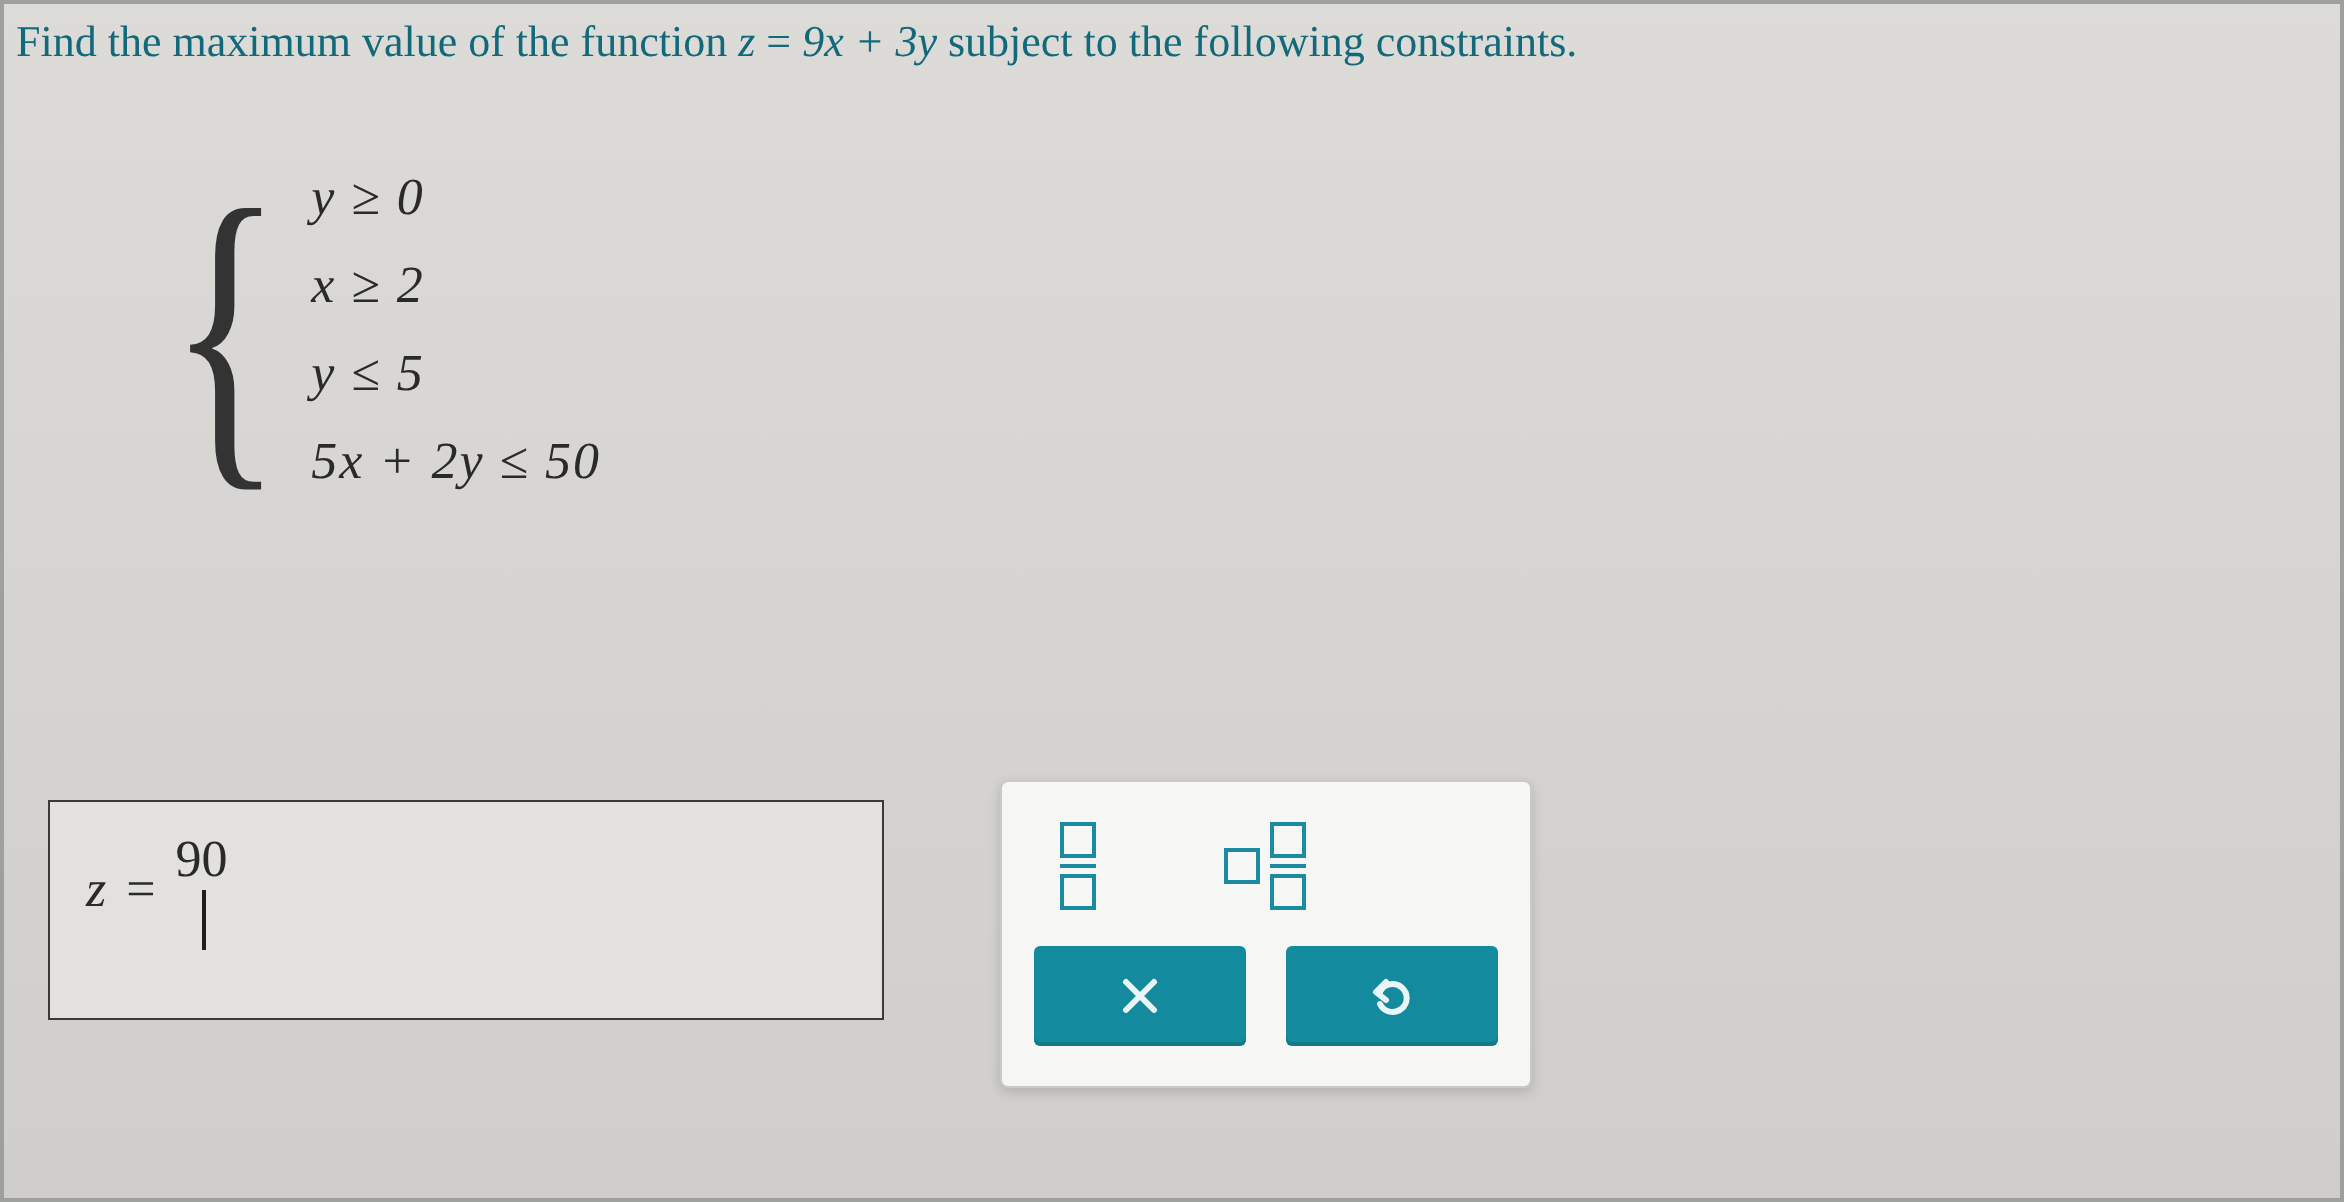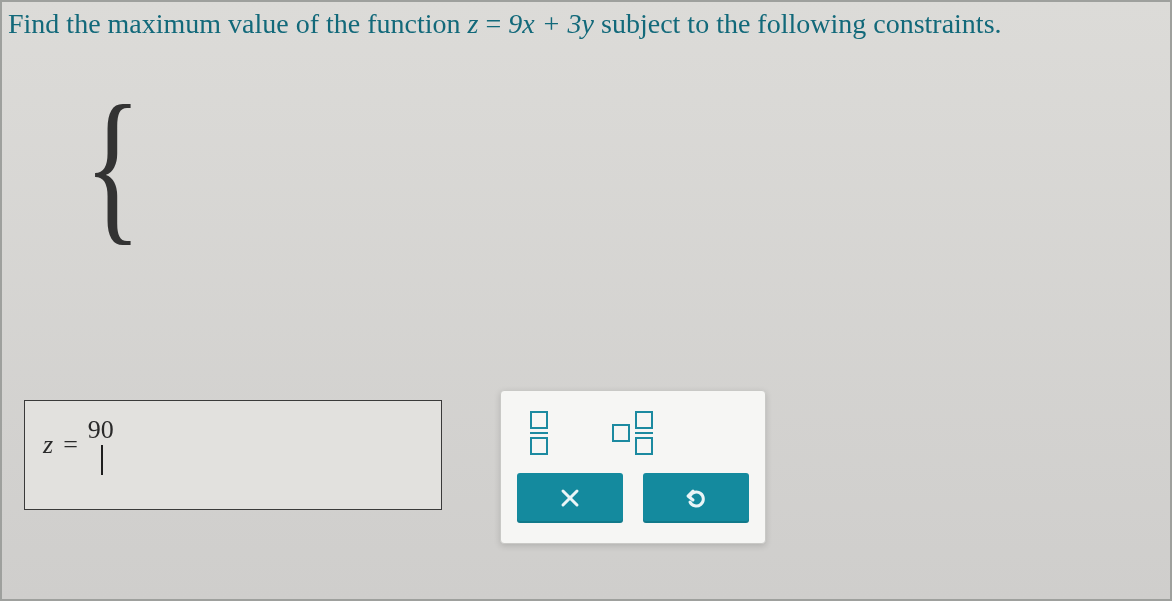--- a/index.html
+++ b/index.html
@@ -16,21 +16,21 @@
     height: 601px;
     position: relative;
     box-sizing: border-box;
     border: 2px solid #9ea09d;
     background: linear-gradient(#dcdbd8, #cfcecc);
   }
   .prompt {
     position: absolute;
     top: 6px;
     left: 6px;
-    font-size: 28px;
+    font-size: 22px;
     color: #12697a;
   }
   .prompt .ital { font-style: italic; }
   .prompt .eq { font-family: Georgia, serif; }
   .constraints {
     position: absolute;
     top: 78px;
     left: 70px;
     display: flex;
     align-items: center;
@@ -165,20 +165,26 @@
   <div class="prompt">
     <span>Find the maximum value of the function </span>
     <span class="ital eq">z</span>
     <span class="eq">=</span>
     <span class="ital eq">9x + 3y</span>
     <span> subject to the following constraints.</span>
   </div>
 
   <div class="constraints">
     <div class="brace">{</div>
+    <div class="clist">
+      <div>y ≥ 0</div>
+      <div>x ≥ 2</div>
+      <div>y ≤ 5</div>
+      <div>5x + 2y ≤ 50</div>
+    </div>
   </div>
 
   <div class="answerbox">
     <div class="answer-line">
       <span>z</span>
       <span style="font-style:normal">=</span>
       <span class="answer-input">
         <span style="font-style:normal">90</span>
         <span class="cursor"></span>
       </span>

